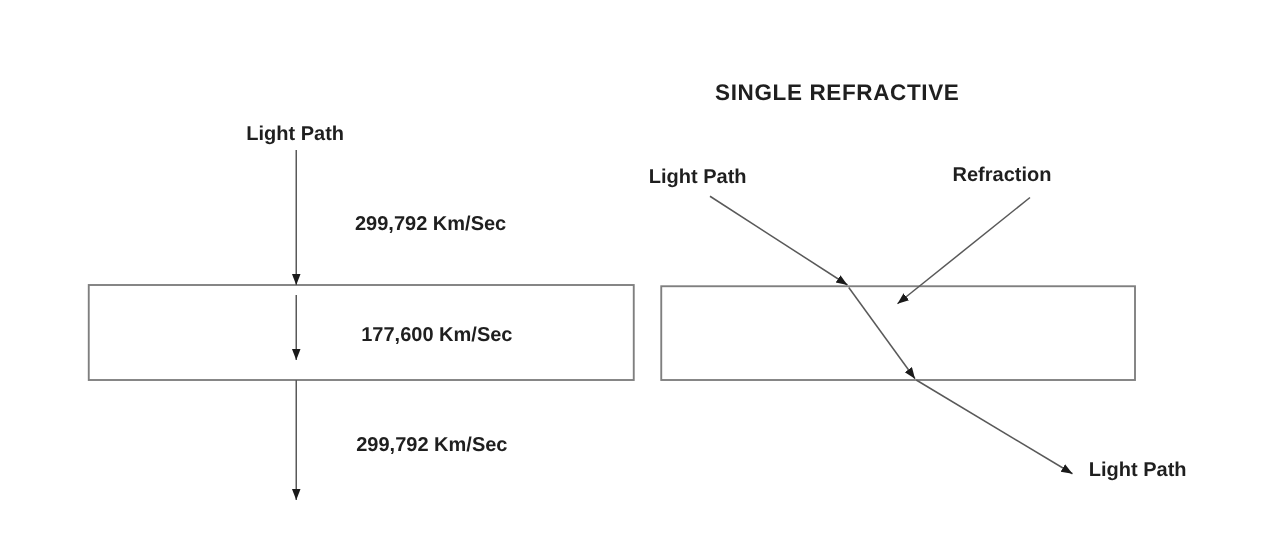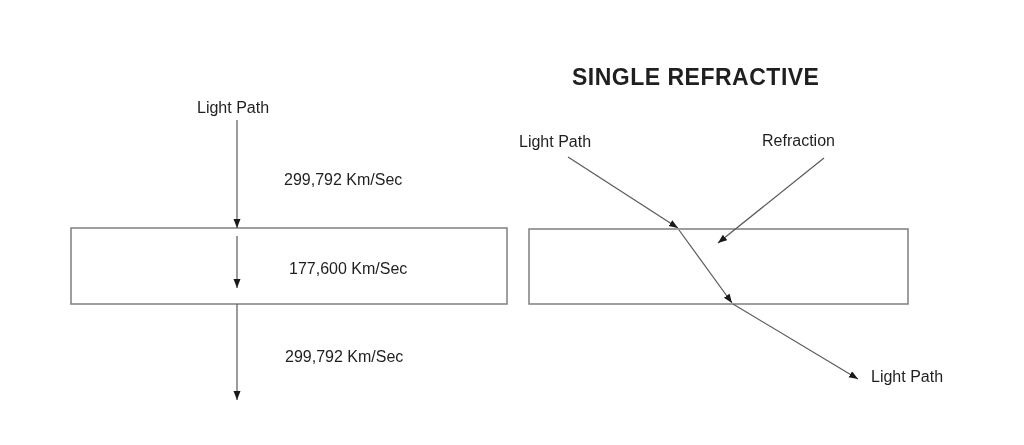--- a/index.html
+++ b/index.html
@@ -18,28 +18,28 @@
   }
   .canvas svg {
     position: absolute;
     left: 0;
     top: 0;
   }
   .label {
     position: absolute;
     white-space: nowrap;
     font-size: 16px;
-    font-weight: 400;
+    font-weight: 700;
     line-height: 1.15;
     color: var(--color-text, #1f1f1f);
   }
   .title {
     position: absolute;
     white-space: nowrap;
-    font-size: 23px;
+    font-size: 18px;
     font-weight: 700;
     letter-spacing: 0.5px;
     color: var(--color-text, #1f1f1f);
     text-align: center;
   }
   .ray {
     stroke: var(--color-line, #595959);
     stroke-width: 1.2;
     fill: none;
   }

